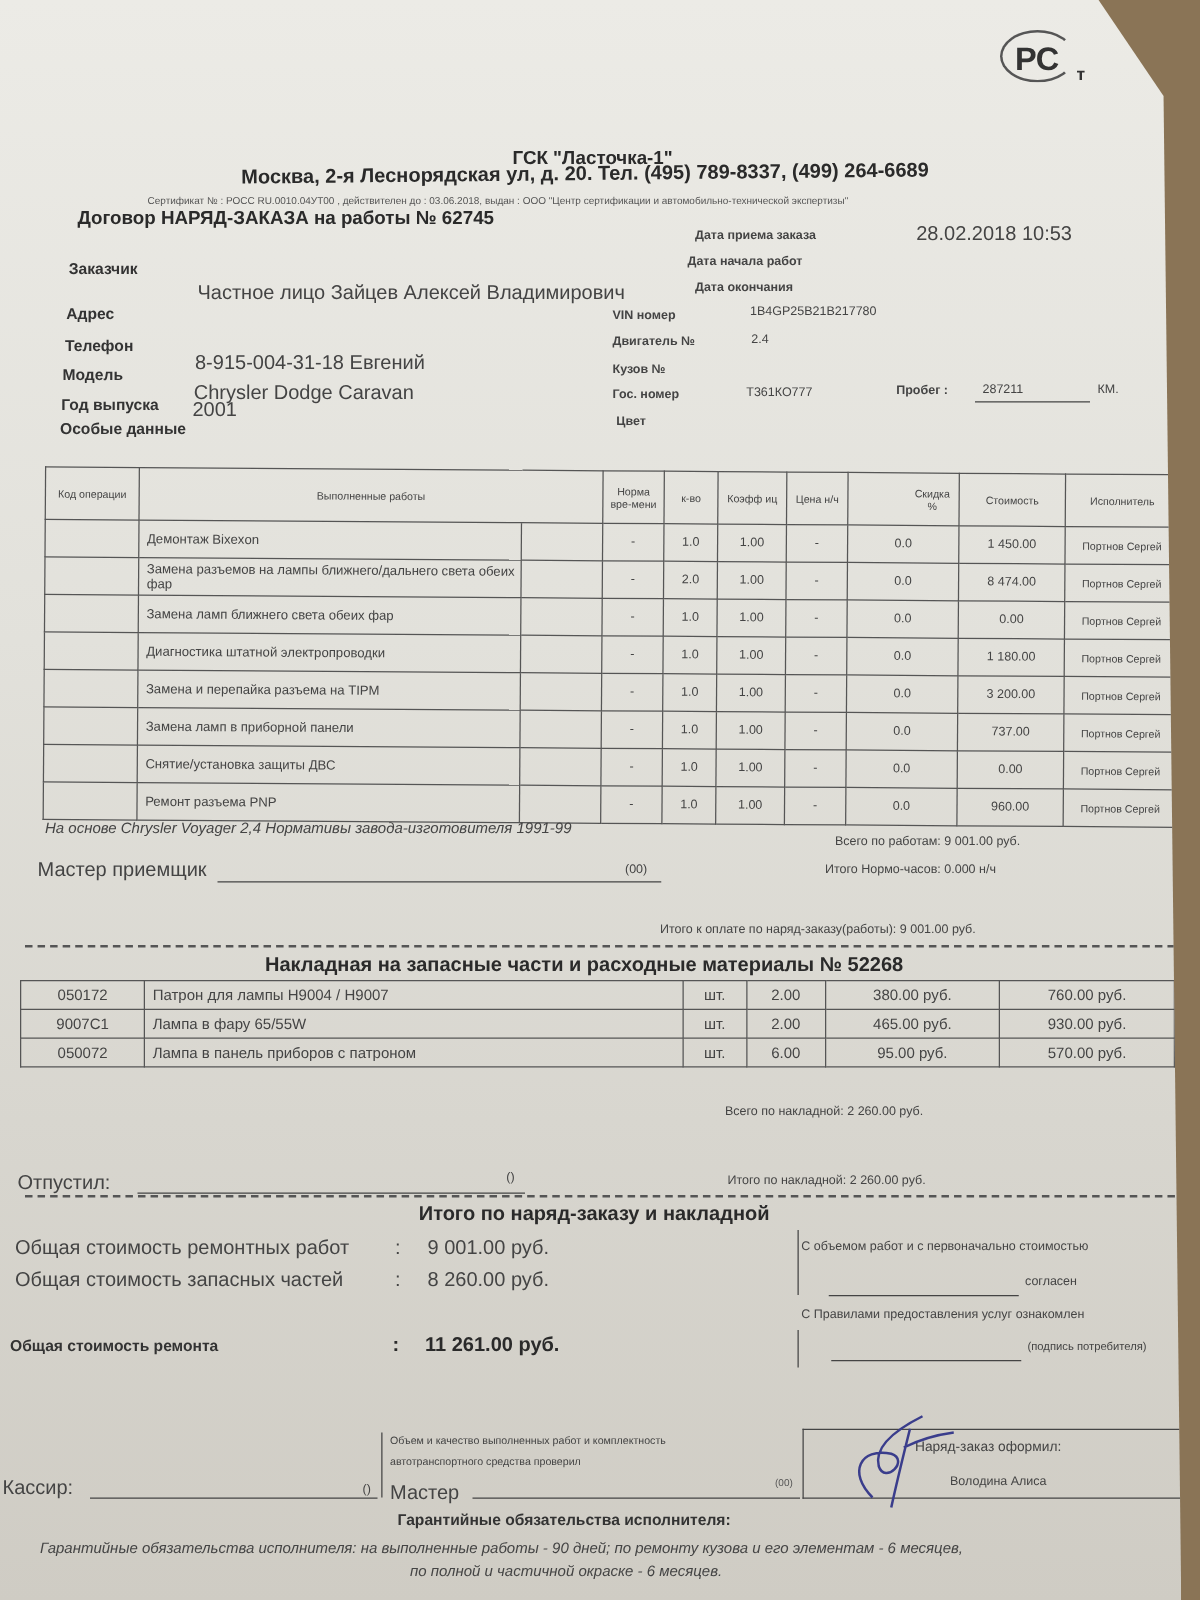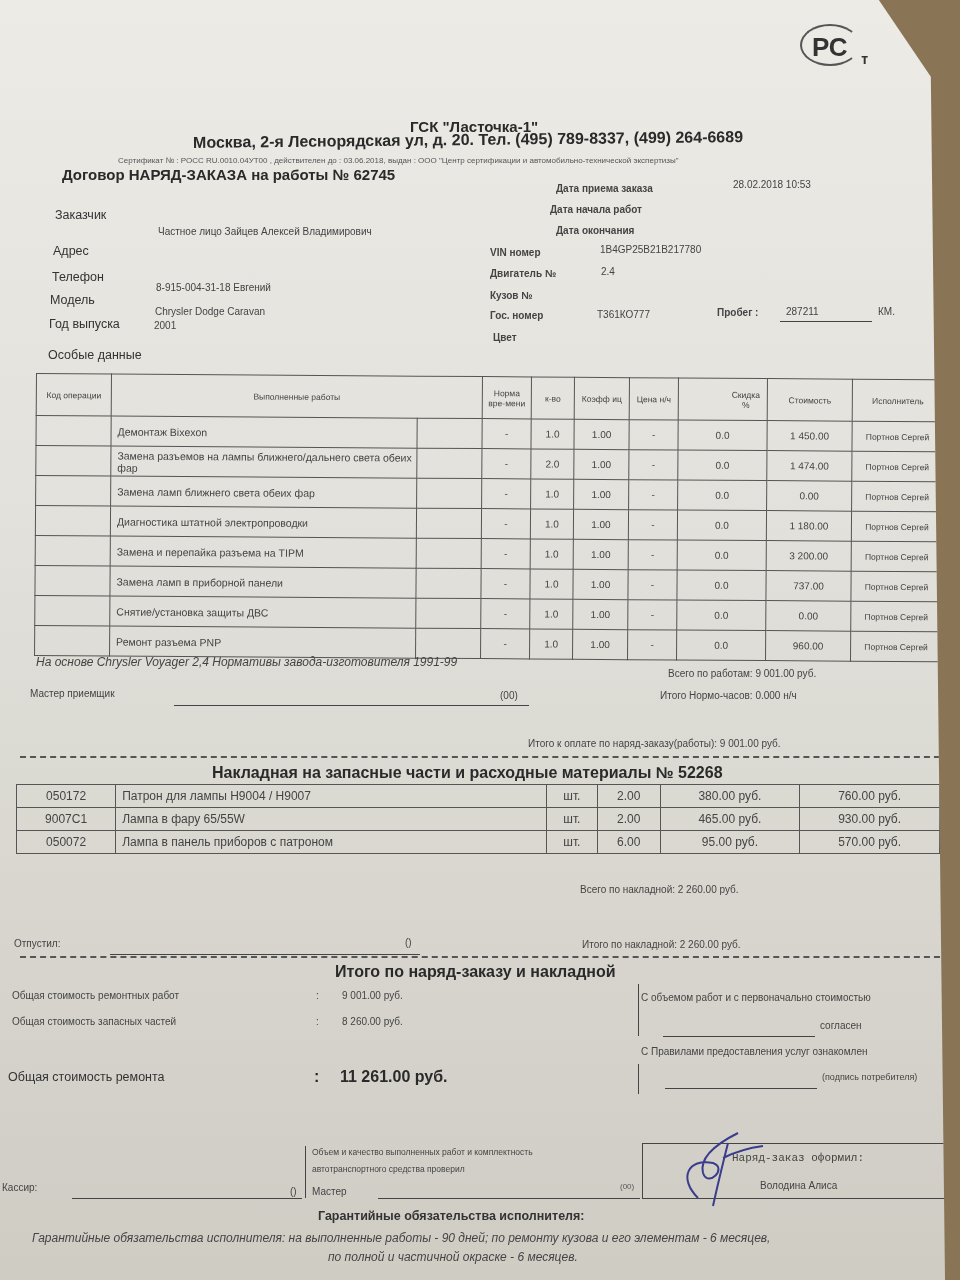--- a/index.html
+++ b/index.html
@@ -19,22 +19,22 @@
   .logo {
     position:absolute; left:800px; top:24px; width:60px; height:42px;
     border:2px solid #555; border-radius:50%; border-right-color:transparent;
     font-size:26px; font-weight:bold; color:#333; line-height:42px; padding-left:10px; box-sizing:border-box;
   }
   .logo .t { position:absolute; right:-10px; top:12px; font-size:14px; }
   .h1 { font-size:15px; font-weight:bold; }
   .h2 { font-size:16px; font-weight:bold; }
   .cert { font-size:8px; color:#555; }
   .title { font-size:15px; font-weight:bold; }
-  .lbl { font-size:12.5px; font-weight:normal; color:#333; }
-  .val { font-size:10px; color:#444; }
+  .lbl { font-size:12.5px; font-weight:bold; color:#333; }
+  .val { font-size:16px; color:#444; }
   .small { font-size:10px; color:#444; }
   table { border-collapse:collapse; position:absolute; }
   .works td, .works th { border:1.5px solid #555; font-size:10px; color:#444; text-align:center; vertical-align:middle; padding:0 2px; font-weight:normal; }
   .works th { font-size:8.5px; }
   .works td.name { text-align:left; font-size:10.5px; padding-left:6px; }
   .parts td, .parts th { border:1.5px solid #555; font-size:12px; color:#444; text-align:center; padding:0 4px; font-weight:normal; height:22px; }
   .parts td.name { text-align:left; padding-left:6px; }
   .dash { position:absolute; left:20px; width:930px; border-top:2px dashed #555; }
   .line { position:absolute; border-top:1.5px solid #444; }
   .vline { position:absolute; border-left:1.5px solid #444; }
@@ -55,21 +55,21 @@
 
   <div class="abs lbl" style="left:55px;top:208px;">Заказчик</div>
   <div class="abs val" style="left:158px;top:226px;">Частное лицо Зайцев Алексей Владимирович</div>
   <div class="abs lbl" style="left:53px;top:244px;">Адрес</div>
   <div class="abs lbl" style="left:52px;top:270px;">Телефон</div>
   <div class="abs val" style="left:156px;top:282px;">8-915-004-31-18 Евгений</div>
   <div class="abs lbl" style="left:50px;top:293px;">Модель</div>
   <div class="abs val" style="left:155px;top:306px;">Chrysler Dodge Caravan</div>
   <div class="abs lbl" style="left:49px;top:317px;">Год выпуска</div>
   <div class="abs val" style="left:154px;top:320px;">2001</div>
-  <div class="abs lbl" style="left:48px;top:348px;">Особые данные</div>
+  <div class="abs lbl" style="left:48px;top:336px;">Особые данные</div>
 
   <div class="abs small" style="left:556px;top:183px;font-weight:bold;">Дата приема заказа</div>
   <div class="abs val" style="left:733px;top:179px;">28.02.2018  10:53</div>
   <div class="abs small" style="left:550px;top:204px;font-weight:bold;">Дата начала работ</div>
   <div class="abs small" style="left:556px;top:225px;font-weight:bold;">Дата окончания</div>
 
   <div class="abs small" style="left:490px;top:247px;font-weight:bold;">VIN номер</div>
   <div class="abs small" style="left:600px;top:244px;">1B4GP25B21B217780</div>
   <div class="abs small" style="left:490px;top:268px;font-weight:bold;">Двигатель №</div>
   <div class="abs small" style="left:601px;top:266px;">2.4</div>
@@ -111,21 +111,21 @@
       </tr>
       <tr style="height:30px;">
         <td></td>
         <td class="name">Замена разъемов на лампы ближнего/дальнего света обеих фар</td>
           <td></td>
         <td>-</td>
           <td>2.0</td>
           <td>1.00</td>
           <td>-</td>
           <td>0.0</td>
-          <td>1 474.00</td>
+          <td>8 474.00</td>
           <td style="font-size:8.5px;">Портнов Сергей</td>
       </tr>
       <tr style="height:30px;">
         <td></td>
         <td class="name">Замена ламп ближнего света обеих фар</td>
           <td></td>
         <td>-</td>
           <td>1.0</td>
           <td>1.00</td>
           <td>-</td>
@@ -270,21 +270,21 @@
   <div class="line" style="left:72px;top:1198px;width:230px;"></div>
   <div class="abs small" style="left:290px;top:1186px;">()</div>
   <div class="vline" style="left:305px;top:1146px;height:52px;"></div>
   <div class="abs" style="left:312px;top:1147px;font-size:8.5px;color:#444;">Объем и качество выполненных работ и комплектность</div>
   <div class="abs" style="left:312px;top:1164px;font-size:8.5px;color:#444;">автотранспортного средства проверил</div>
   <div class="abs val" style="left:312px;top:1186px;">Мастер</div>
   <div class="line" style="left:378px;top:1198px;width:262px;"></div>
   <div class="abs" style="left:620px;top:1182px;font-size:8px;color:#555;">(00)</div>
 
   <div style="position:absolute;left:642px;top:1143px;width:305px;height:54px;border:1.5px solid #444;border-right:none;"></div>
-  <div class="abs small" style="left:732px;top:1152px;font-size:11px;font-family:Liberation Mono, monospace;">Наряд-заказ оформил:</div>
+  <div class="abs small" style="left:732px;top:1152px;font-size:11px;">Наряд-заказ оформил:</div>
   <div class="abs small" style="left:760px;top:1180px;">Володина Алиса</div>
   <svg class="sig" style="left:668px;top:1128px;" width="100" height="80" viewBox="0 0 100 80">
     <path d="M30 70 C10 50 20 30 45 35 C60 40 40 60 35 45 C30 25 60 10 70 5 M55 30 C65 25 80 20 95 18 M60 15 C55 35 50 55 45 78" fill="none" stroke="#3a3d8c" stroke-width="2"></path>
   </svg>
 
   <div class="abs" style="left:318px;top:1209px;font-size:12.5px;font-weight:bold;color:#333;">Гарантийные обязательства исполнителя:</div>
   <div class="abs" style="left:32px;top:1231px;font-size:12px;font-style:italic;color:#444;">Гарантийные обязательства исполнителя: на выполненные работы - 90 дней; по ремонту кузова и его элементам - 6 месяцев,</div>
   <div class="abs" style="left:328px;top:1250px;font-size:12px;font-style:italic;color:#444;">по полной и частичной окраске - 6 месяцев.</div>
 
 </div>

